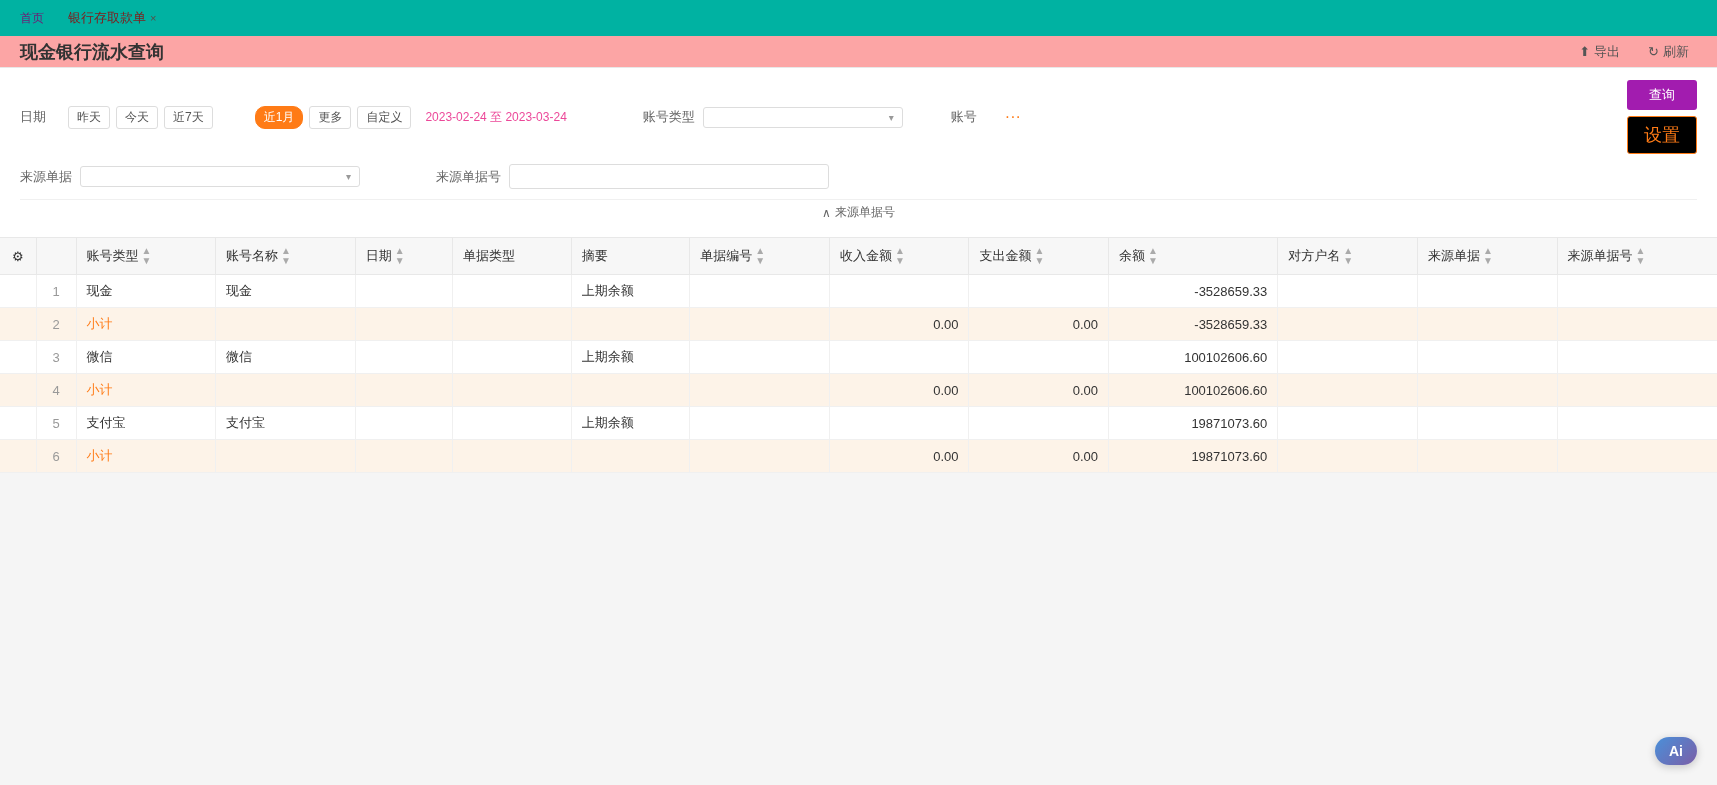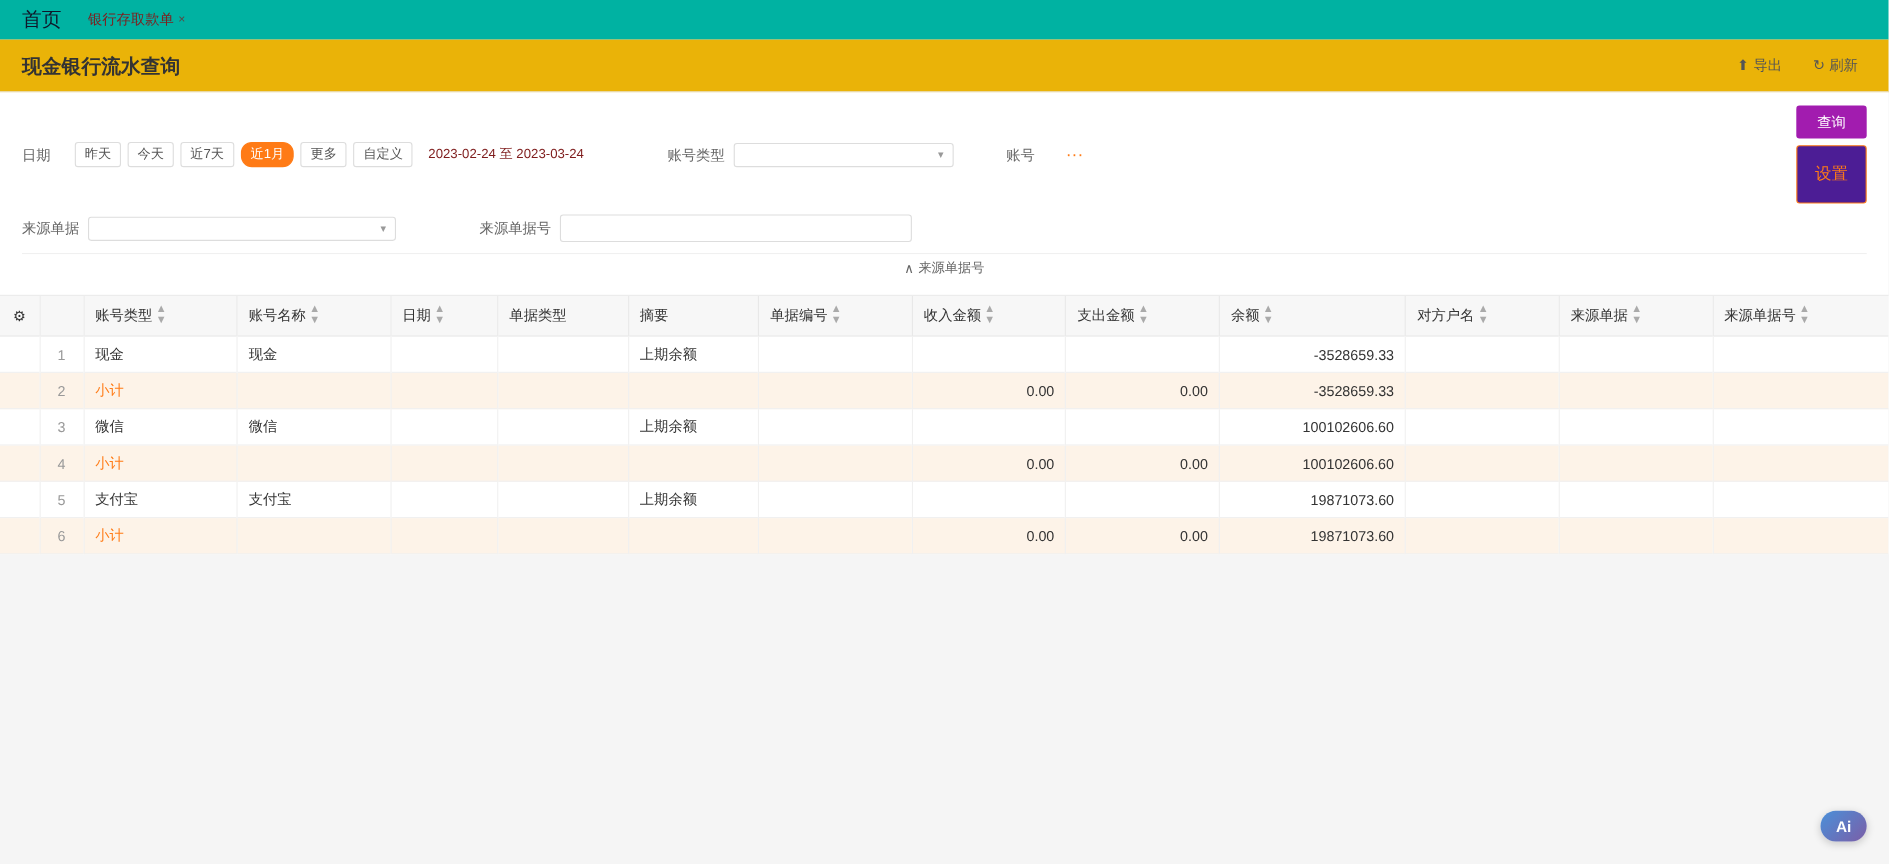--- a/index.html
+++ b/index.html
@@ -24,38 +24,38 @@
       white-space: nowrap;
       font-size: 13px;
       position: relative;
     }
     .nav-close {
       margin-left: 4px;
       font-size: 11px;
       opacity: 0.7;
     }
     .nav-home {
-      color: #0f172a;
+      color: #701a75;
       padding: 0 12px;
       height: 36px;
       display: flex;
       align-items: center;
       cursor: pointer;
-      font-size: 18px;
+      font-size: 12px;
     }
 
     
     .page-header {
-      background: #eab308;
+      background: #fca5a5;
       padding: 10px 20px;
       display: flex;
       align-items: center;
       justify-content: space-between;
       border-bottom: 1px solid #e8e8e8;
-      height: 48px;
+      height: 32px;
     }
     .page-title {
       font-size: 18px;
       font-weight: bold;
       color: #333;
     }
     .header-actions {
       display: flex;
       gap: 12px;
       align-items: center;
@@ -100,23 +100,24 @@
       cursor: pointer;
       font-size: 12px;
       color: #555;
       background: #fff;
     }
     .date-btn.active {
       background: #ff7b16;
       border-color: #ff7b16;
       color: #fff;
       border-radius: 10px;
+      margin-left: 36px;
     }
     .date-range {
-      color: #7f1d1d;
+      color: #ec4899;
       font-size: 12px;
       margin-left: 6px;
     }
     .filter-select {
       display: flex;
       align-items: center;
       border: 1px solid #ddd;
       border-radius: 3px;
       padding: 4px 8px;
       min-width: 180px;
@@ -141,27 +142,27 @@
     .query-btn {
       background: #a21caf;
       color: #fff;
       border: none;
       border-radius: 3px;
       padding: 6px 18px;
       cursor: pointer;
       font-size: 13px;
     }
     .settings-btn {
-      background: #4c1d95;
+      background: #000000;
       color: #ff7b16;
       border: 1px solid #ff7b16;
       border-radius: 3px;
-      padding: 16px 16px;
-      cursor: pointer;
-      font-size: 15px;
+      padding: 6px 16px;
+      cursor: pointer;
+      font-size: 18px;
     }
     .collapse-btn {
       display: flex;
       align-items: center;
       justify-content: center;
       gap: 4px;
       color: #666;
       font-size: 12px;
       cursor: pointer;
       padding: 4px 0;

